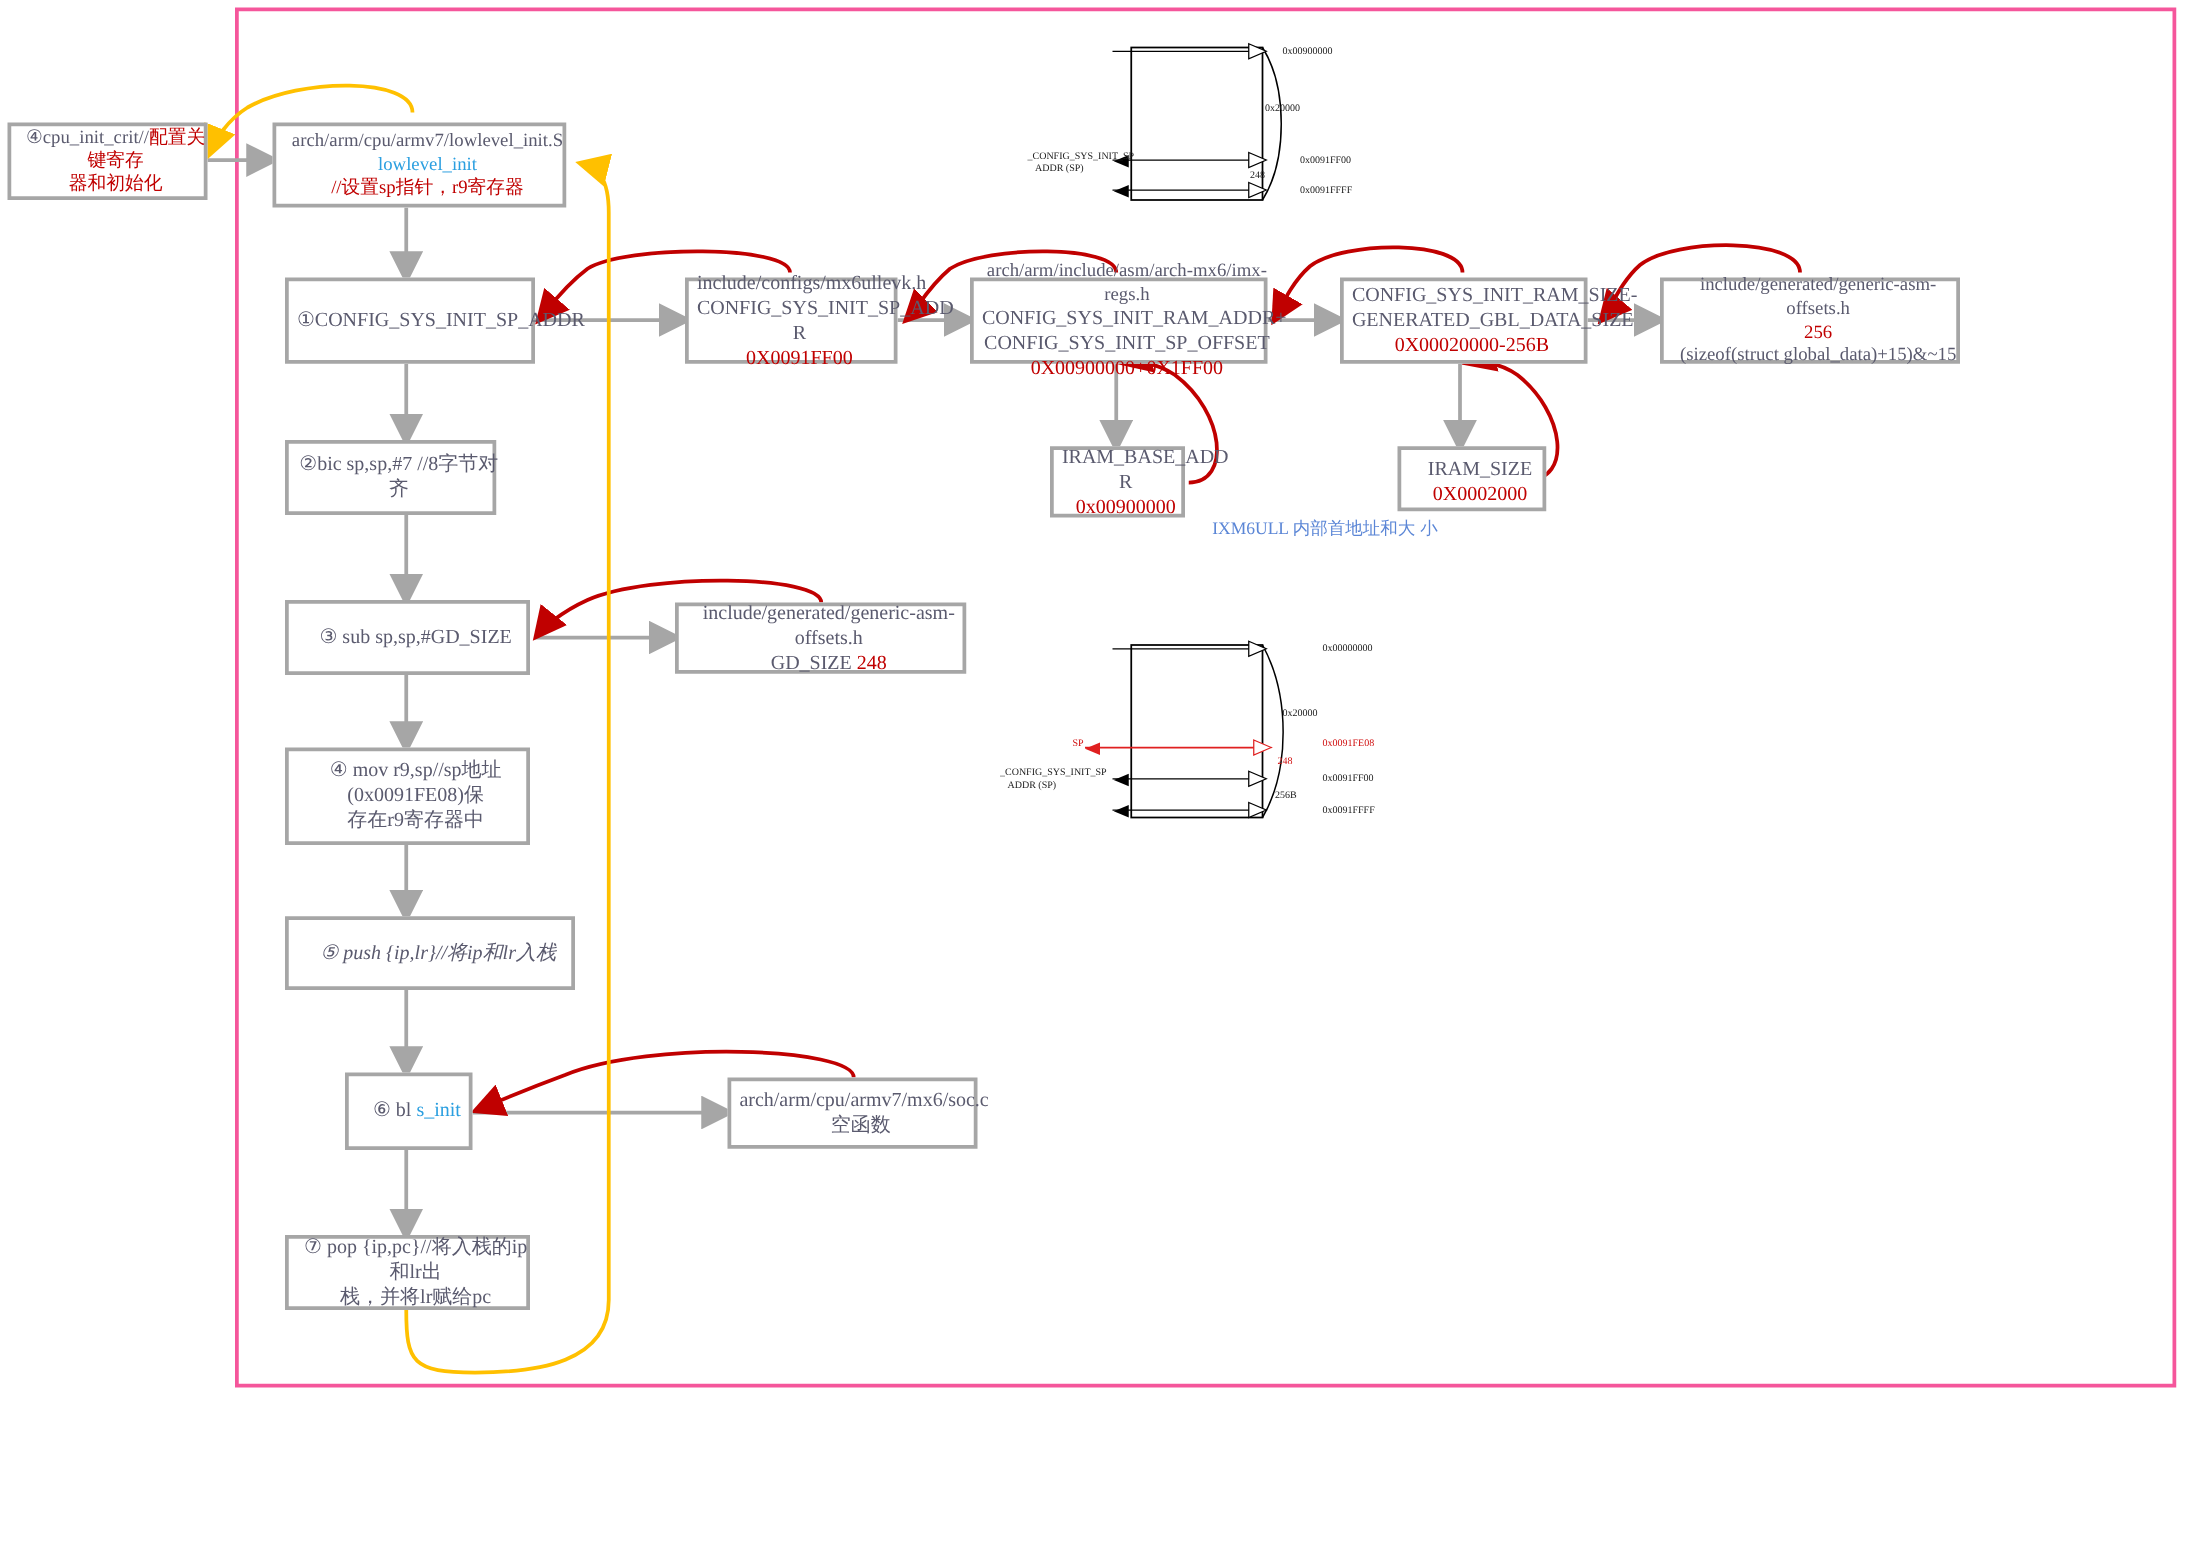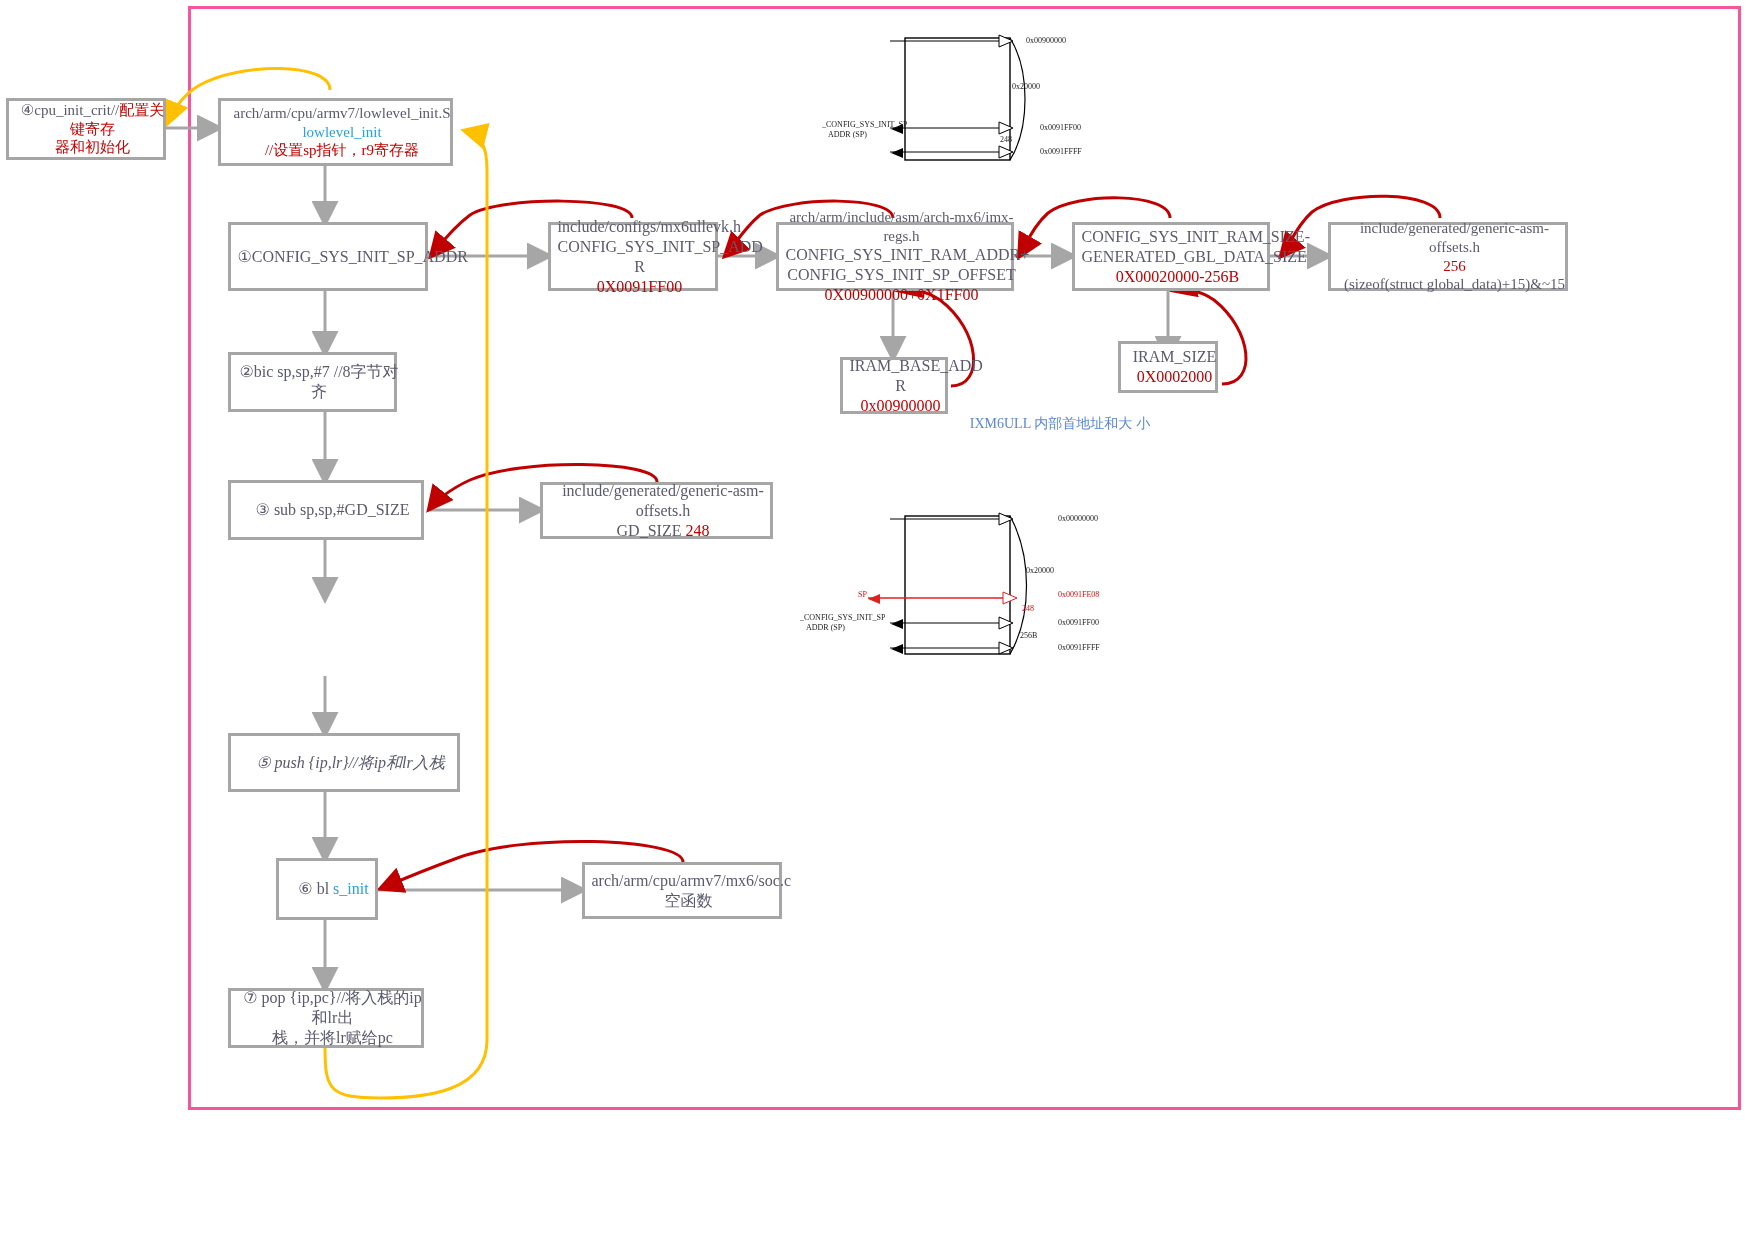--- a/index.html
+++ b/index.html
@@ -125,20 +125,24 @@
   </div>
 
   <div class="node md" style="left:228px;top:352px;width:169px;height:60px;align-items:center;">
     <span class="ln">②bic sp,sp,#7 //8字节对齐</span>
   </div>
 
   <div class="node md" style="left:228px;top:480px;width:196px;height:60px;">
     <span class="ln">③ sub sp,sp,#GD_SIZE</span>
   </div>
 
+  <div class="node md" style="left:228px;top:598px;width:196px;height:78px;">
+    <span class="ln">④ mov r9,sp//sp地址(0x0091FE08)保</span>
+    <span class="ln">存在r9寄存器中</span>
+  </div>
 
   <div class="node md" style="left:228px;top:733px;width:232px;height:59px;font-style:italic;">
     <span class="ln">⑤ push {ip,lr}//将ip和lr入栈</span>
   </div>
 
   <div class="node md" style="left:276px;top:858px;width:102px;height:62px;">
     <span class="ln">
       <span>⑥ bl </span><span class="blue">s_init</span>
     </span>
   </div>
@@ -173,21 +177,21 @@
     <span class="ln redtxt">256</span>
     <span class="ln">(sizeof(struct global_data)+15)&amp;~15</span>
   </div>
 
   <div class="node md" style="left:840px;top:357px;width:108px;height:57px;align-items:center;">
     <span class="ln">IRAM_BASE_ADD</span>
     <span class="ln">R</span>
     <span class="ln redtxt">0x00900000</span>
   </div>
 
-  <div class="node md" style="left:1118px;top:341px;width:100px;height:52px;">
+  <div class="node md" style="left:1118px;top:357px;width:119px;height:52px;justify-content:flex-end;">
     <span class="ln">IRAM_SIZE</span>
     <span class="ln redtxt">0X0002000</span>
   </div>
 
   <div class="node md" style="left:540px;top:482px;width:233px;height:57px;">
     <span class="ln">include/generated/generic-asm-offsets.h</span>
     <span class="ln">
       <span>GD_SIZE </span><span class="redtxt">248</span>
     </span>
   </div>

